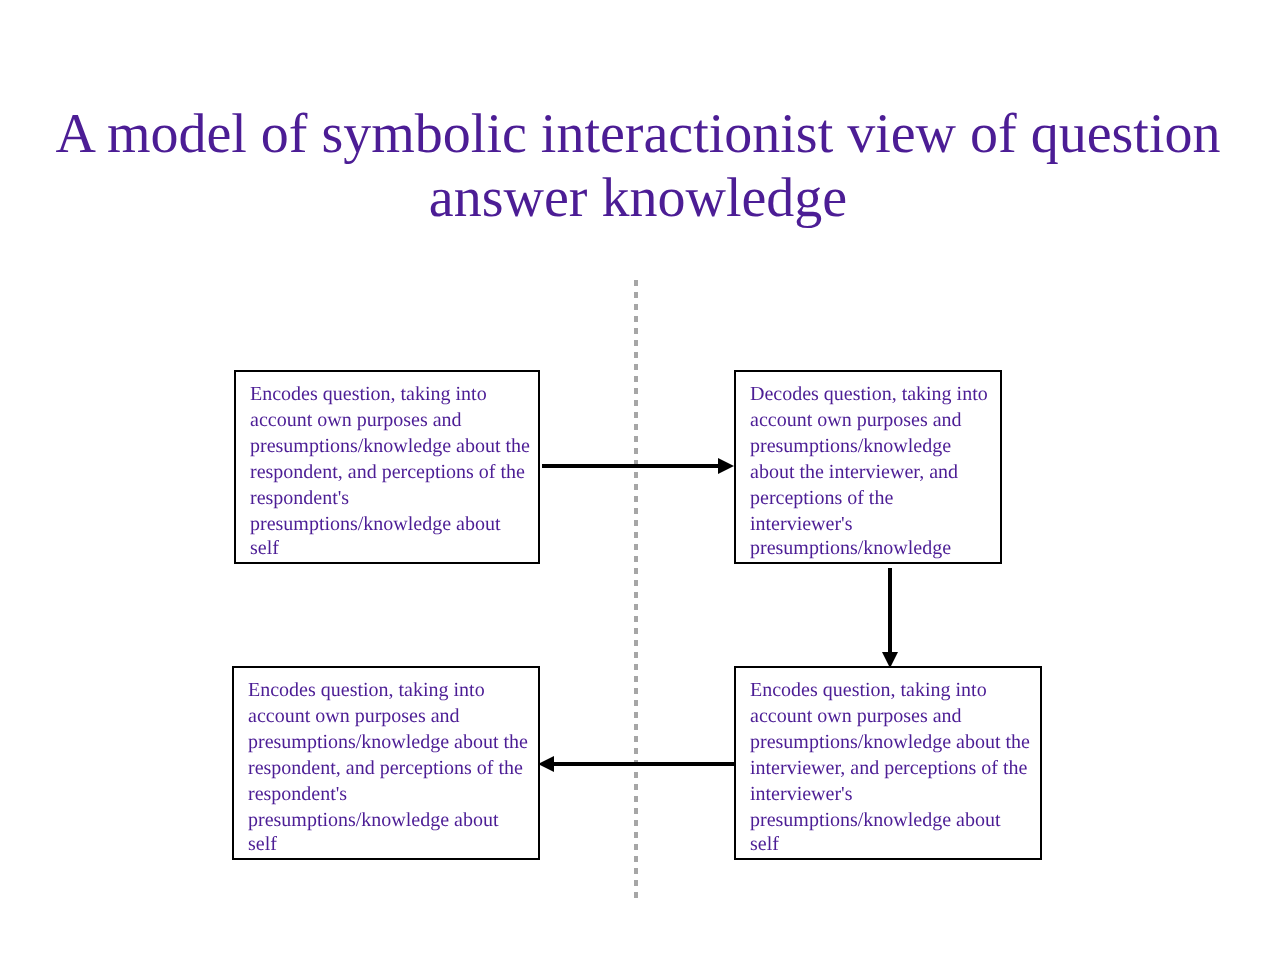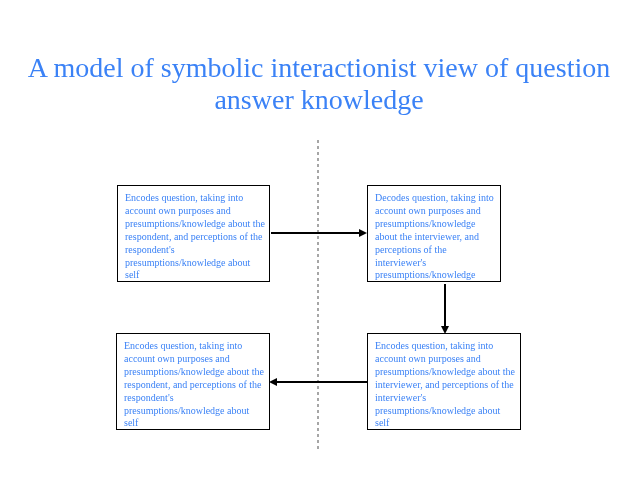--- a/index.html
+++ b/index.html
@@ -2,21 +2,21 @@
 <html><head>
 <meta charset="utf-8">
 <style>
   * { margin: 0; padding: 0; box-sizing: border-box; }
   html, body { background: #ffffff; }
   .slide {
     position: relative;
     width: 638px;
     height: 478px;
     background: #ffffff;
-    color: #3b82f6;
+    color: #4c1d95;
     font-family: "Liberation Serif", serif;
     overflow: hidden;
   }
   .title {
     position: absolute;
     top: 52px;
     left: 0;
     width: 100%;
     text-align: center;
     font-size: 28px;

